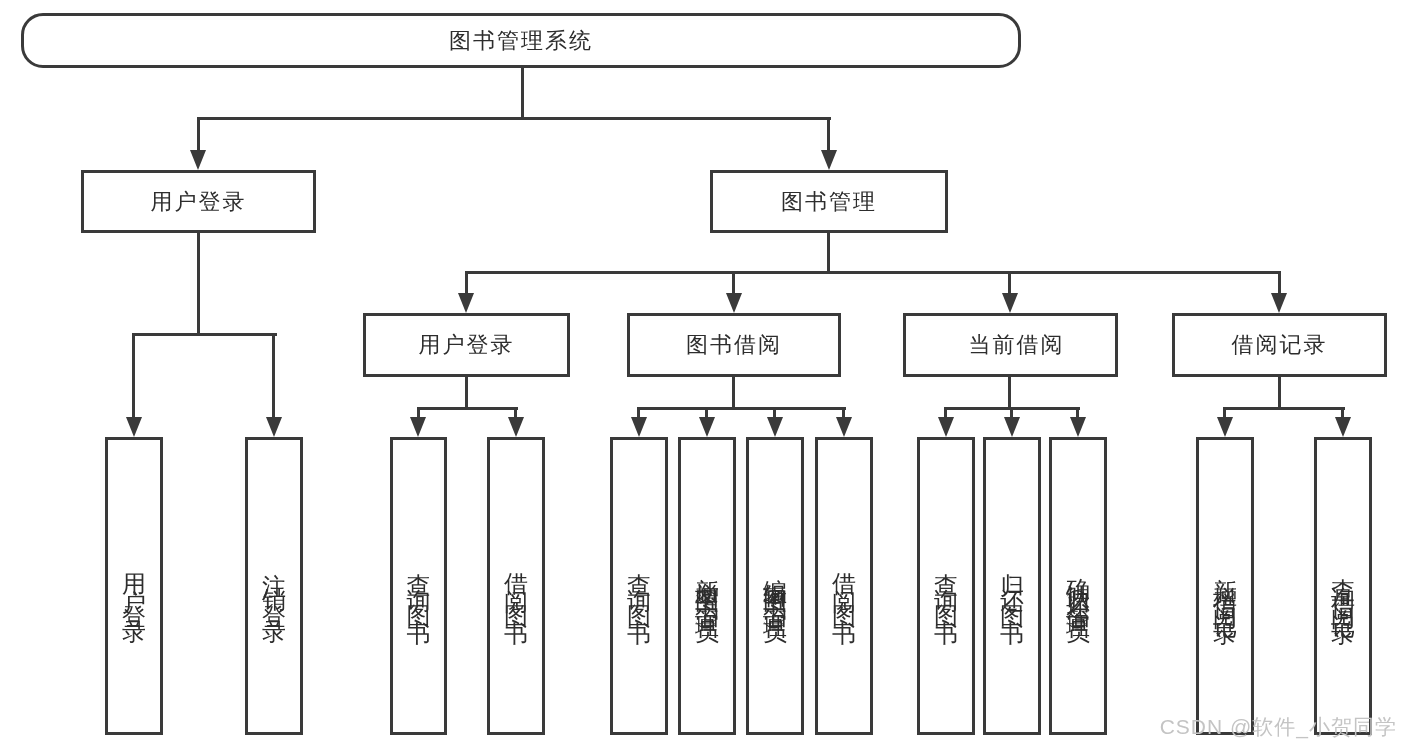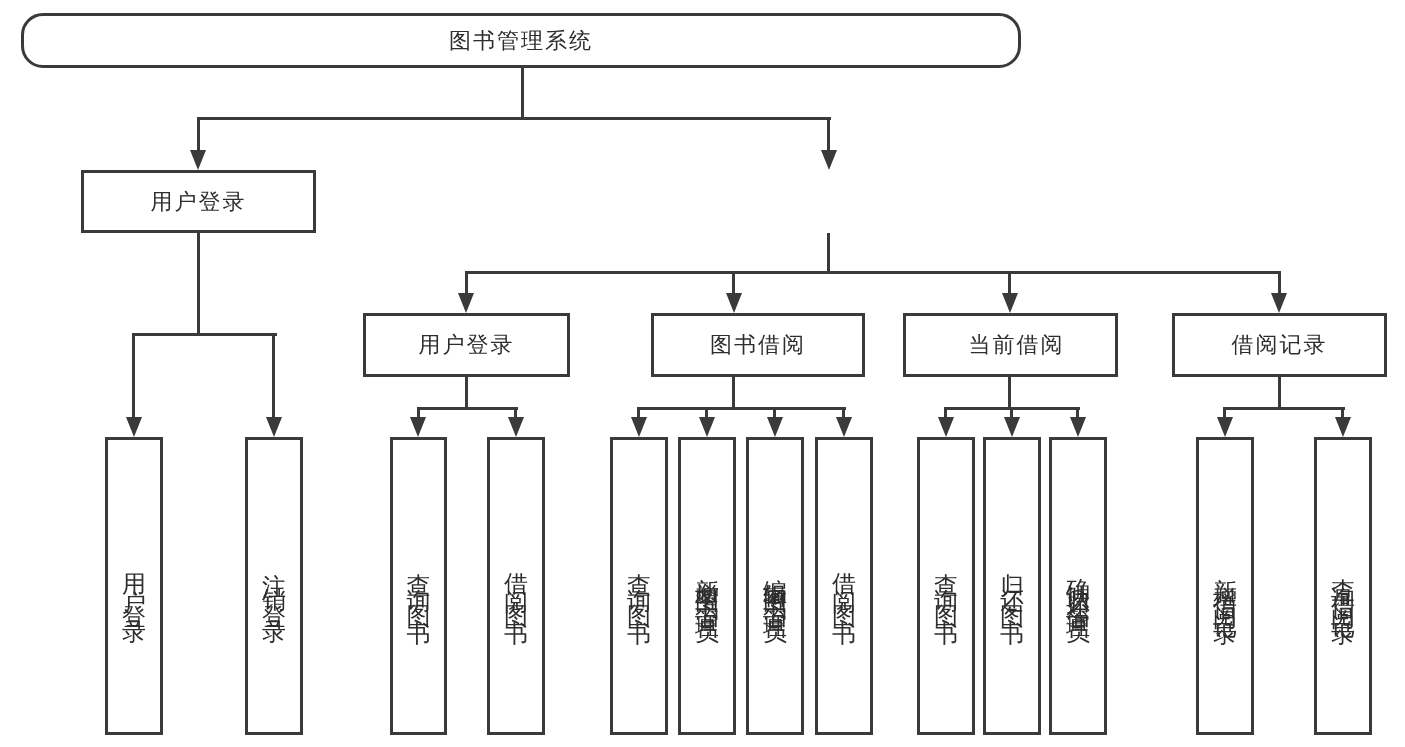--- a/index.html
+++ b/index.html
@@ -64,20 +64,23 @@
   <div class="vl" style="left:521px;top:68px;height:51px;"></div>
   <div class="hl" style="left:197px;top:117px;width:634px;"></div>
   <div class="vl" style="left:197px;top:117px;height:37px;"></div>
   <div class="arrow" style="left:190px;top:150px;"></div>
   <div class="vl" style="left:827px;top:117px;height:37px;"></div>
   <div class="arrow" style="left:821px;top:150px;"></div>
 
   <div class="box hbox" style="left:81px;top:170px;width:235px;height:63px;">
     <span>用户登录</span>
   </div>
+  <div class="box hbox" style="left:710px;top:170px;width:238px;height:63px;">
+    <span>图书管理</span>
+  </div>
 
   <div class="vl" style="left:197px;top:233px;height:103px;"></div>
   <div class="hl" style="left:132px;top:333px;width:145px;"></div>
   <div class="vl" style="left:132px;top:333px;height:89px;"></div>
   <div class="arrow" style="left:126px;top:417px;"></div>
   <div class="vl" style="left:272px;top:333px;height:89px;"></div>
   <div class="arrow" style="left:266px;top:417px;"></div>
 
   <div class="vl" style="left:827px;top:233px;height:41px;"></div>
   <div class="hl" style="left:465px;top:271px;width:816px;"></div>
@@ -86,21 +89,21 @@
   <div class="vl" style="left:732px;top:271px;height:26px;"></div>
   <div class="arrow" style="left:726px;top:293px;"></div>
   <div class="vl" style="left:1008px;top:271px;height:26px;"></div>
   <div class="arrow" style="left:1002px;top:293px;"></div>
   <div class="vl" style="left:1278px;top:271px;height:26px;"></div>
   <div class="arrow" style="left:1271px;top:293px;"></div>
 
   <div class="box hbox" style="left:363px;top:313px;width:207px;height:64px;">
     <span>用户登录</span>
   </div>
-  <div class="box hbox" style="left:627px;top:313px;width:214px;height:64px;margin-left:24px;">
+  <div class="box hbox" style="left:627px;top:313px;width:214px;height:64px;">
     <span>图书借阅</span>
   </div>
   <div class="box hbox" style="left:903px;top:313px;width:215px;height:64px;padding-left:12px;">
     <span>当前借阅</span>
   </div>
   <div class="box hbox" style="left:1172px;top:313px;width:215px;height:64px;">
     <span>借阅记录</span>
   </div>
 
   <div class="vl" style="left:465px;top:377px;height:33px;"></div>
@@ -174,14 +177,15 @@
     <span class="sp-tight">确认归还（管理员）</span>
   </div>
 
   <div class="box leaf" style="left:1196px;top:437px;width:58px;height:298px;">
     <span class="sp-med">新增借阅记录</span>
   </div>
   <div class="box leaf" style="left:1314px;top:437px;width:58px;height:298px;">
     <span class="sp-med">查询借阅记录</span>
   </div>
 
+  <div class="watermark">CSDN @软件_小贺同学</div>
 
 </div>
 
 </body></html>

